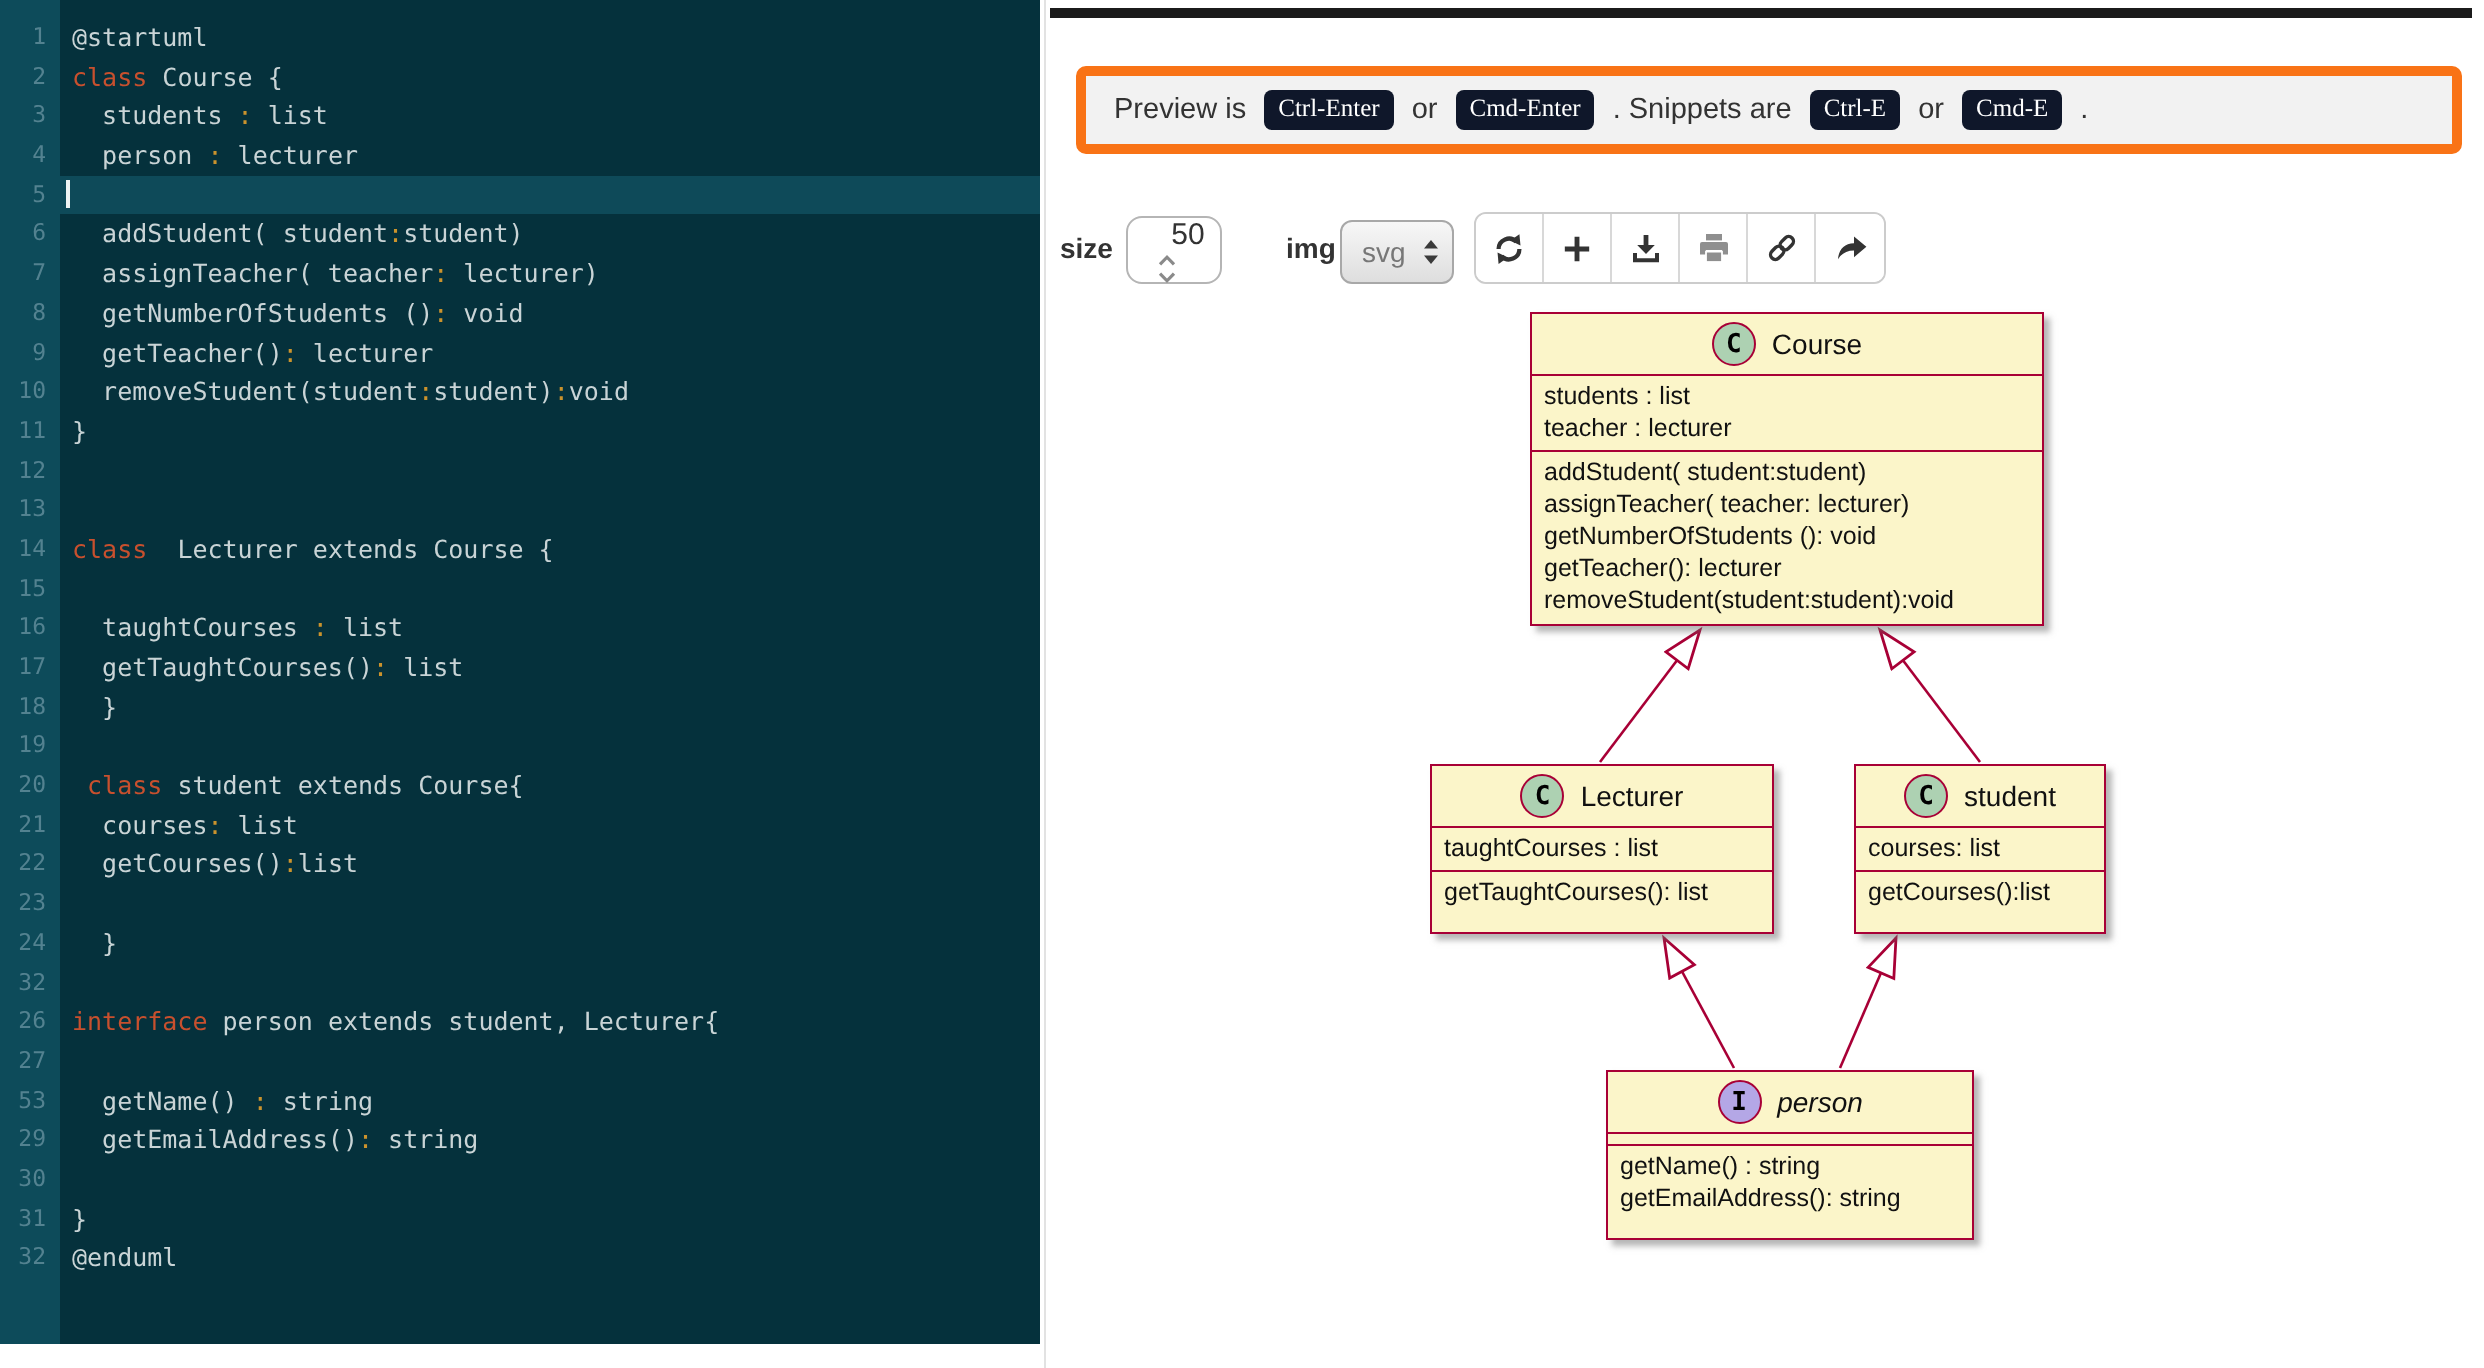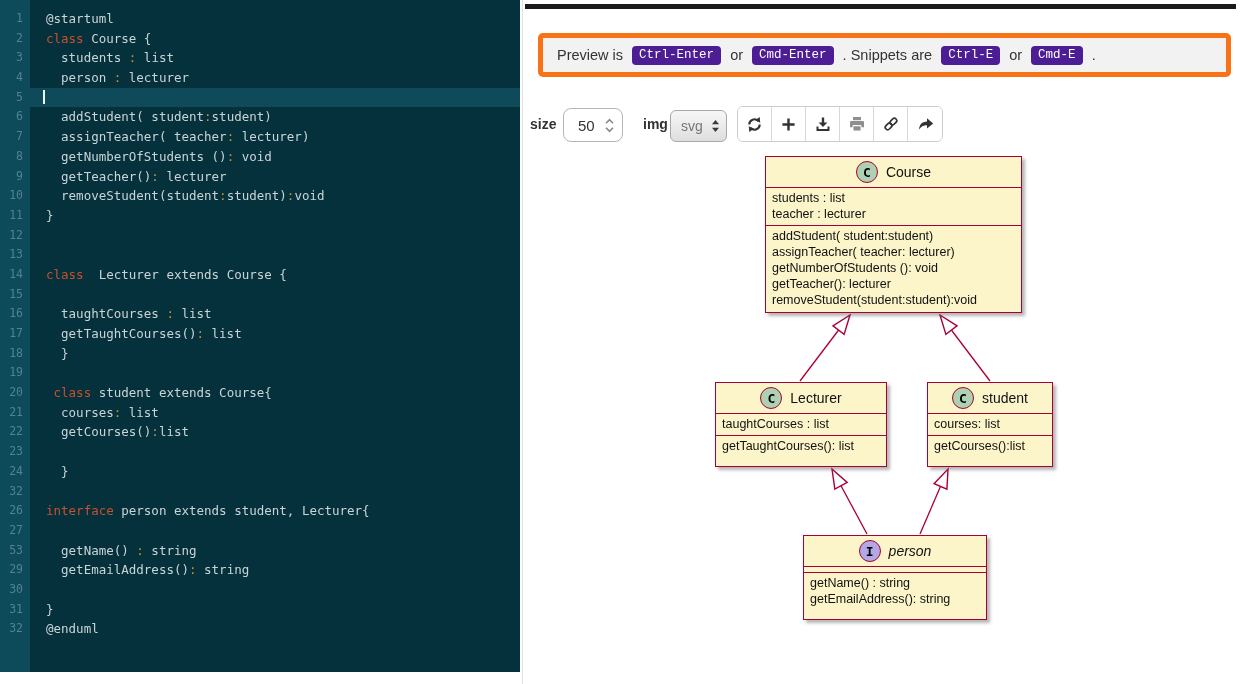--- a/index.html
+++ b/index.html
@@ -12,45 +12,45 @@
     position:absolute;left:0;top:0;width:520px;height:672px;
     background:#05313c;cursor:text;
     font-family:"DejaVu Sans Mono",monospace;font-size:12.5px;line-height:19.7px;
     color:#c9d4d6;
   }
   .gutter-bg{position:absolute;left:0;top:0;width:30px;height:100%;background:#0d4b5a;}
   .code-lines{position:absolute;top:9px;left:0;right:0;}
   .cl{display:flex;height:19.7px;white-space:pre;}
   .ln{flex:0 0 30px;width:30px;box-sizing:border-box;text-align:right;padding-right:7px;
       color:#538290;font-size:11.5px;user-select:none;}
-  .ct{flex:1;padding-left:16px;}
+  .ct{flex:1;padding-left:6px;}
   .cl.active .ct{background:#0e4a59;}
   .kw{color:#c8502e;}
   .op{color:#cb932d;}
   .caret{display:inline-block;width:2px;height:14px;background:#eef3f3;vertical-align:middle;margin:-2px 0 0 -3px;}
   
   .splitter{position:absolute;left:522px;top:0;width:1px;height:100%;background:#e2e2e2;cursor:col-resize;}
   
   .preview{position:absolute;left:523px;top:0;width:719px;height:684px;background:#fff;}
   .topbar{position:absolute;left:2px;top:4px;width:711px;height:5px;background:#1b1b1b;cursor:row-resize;}
   .hintbar{
     position:absolute;left:15px;top:33px;width:693px;height:44px;box-sizing:border-box;
     background:#f2f2f2;border:5px solid #f97316;border-radius:5px;
     display:flex;align-items:center;padding-left:14px;font-size:14.5px;color:#333;white-space:pre;
   }
   .hintbar kbd{
-    background:#4c1d95;color:#fff;font-family:Liberation Mono, monospace;
+    background:#0f172a;color:#fff;font-family:Liberation Serif, serif;
     font-size:12.5px;padding:2px 7px 3px;border-radius:4px;margin:0 5px;white-space:nowrap;
   }
   
   .tb-label{position:absolute;top:116px;font-weight:bold;font-size:14px;color:#333;}
   .spinner{
-    position:absolute;left:40px;top:108px;width:60px;height:34px;box-sizing:border-box;
+    position:absolute;left:40px;top:108px;width:48px;height:34px;box-sizing:border-box;
     border:1px solid #b5b5b5;border-radius:8px;background:#fff;
-    display:flex;align-items:center;cursor:text;
+    display:flex;align-items:center;cursor:text;flex-direction:column;
   }
   .spinner .val{flex:1;padding-left:14px;font-size:15px;color:#333;}
   .spinner .steps{padding-right:7px;display:flex;align-items:center;cursor:pointer;}
   .select{
     position:absolute;left:147px;top:110px;width:57px;height:32px;box-sizing:border-box;
     border:1px solid #a8a8a8;border-radius:6px;background:linear-gradient(#f7f7f7,#dedede);
     display:flex;align-items:center;padding:0 6px 0 10px;cursor:pointer;
   }
   .select .val{flex:1;font-size:14px;color:#777;}
   .btn-group{

